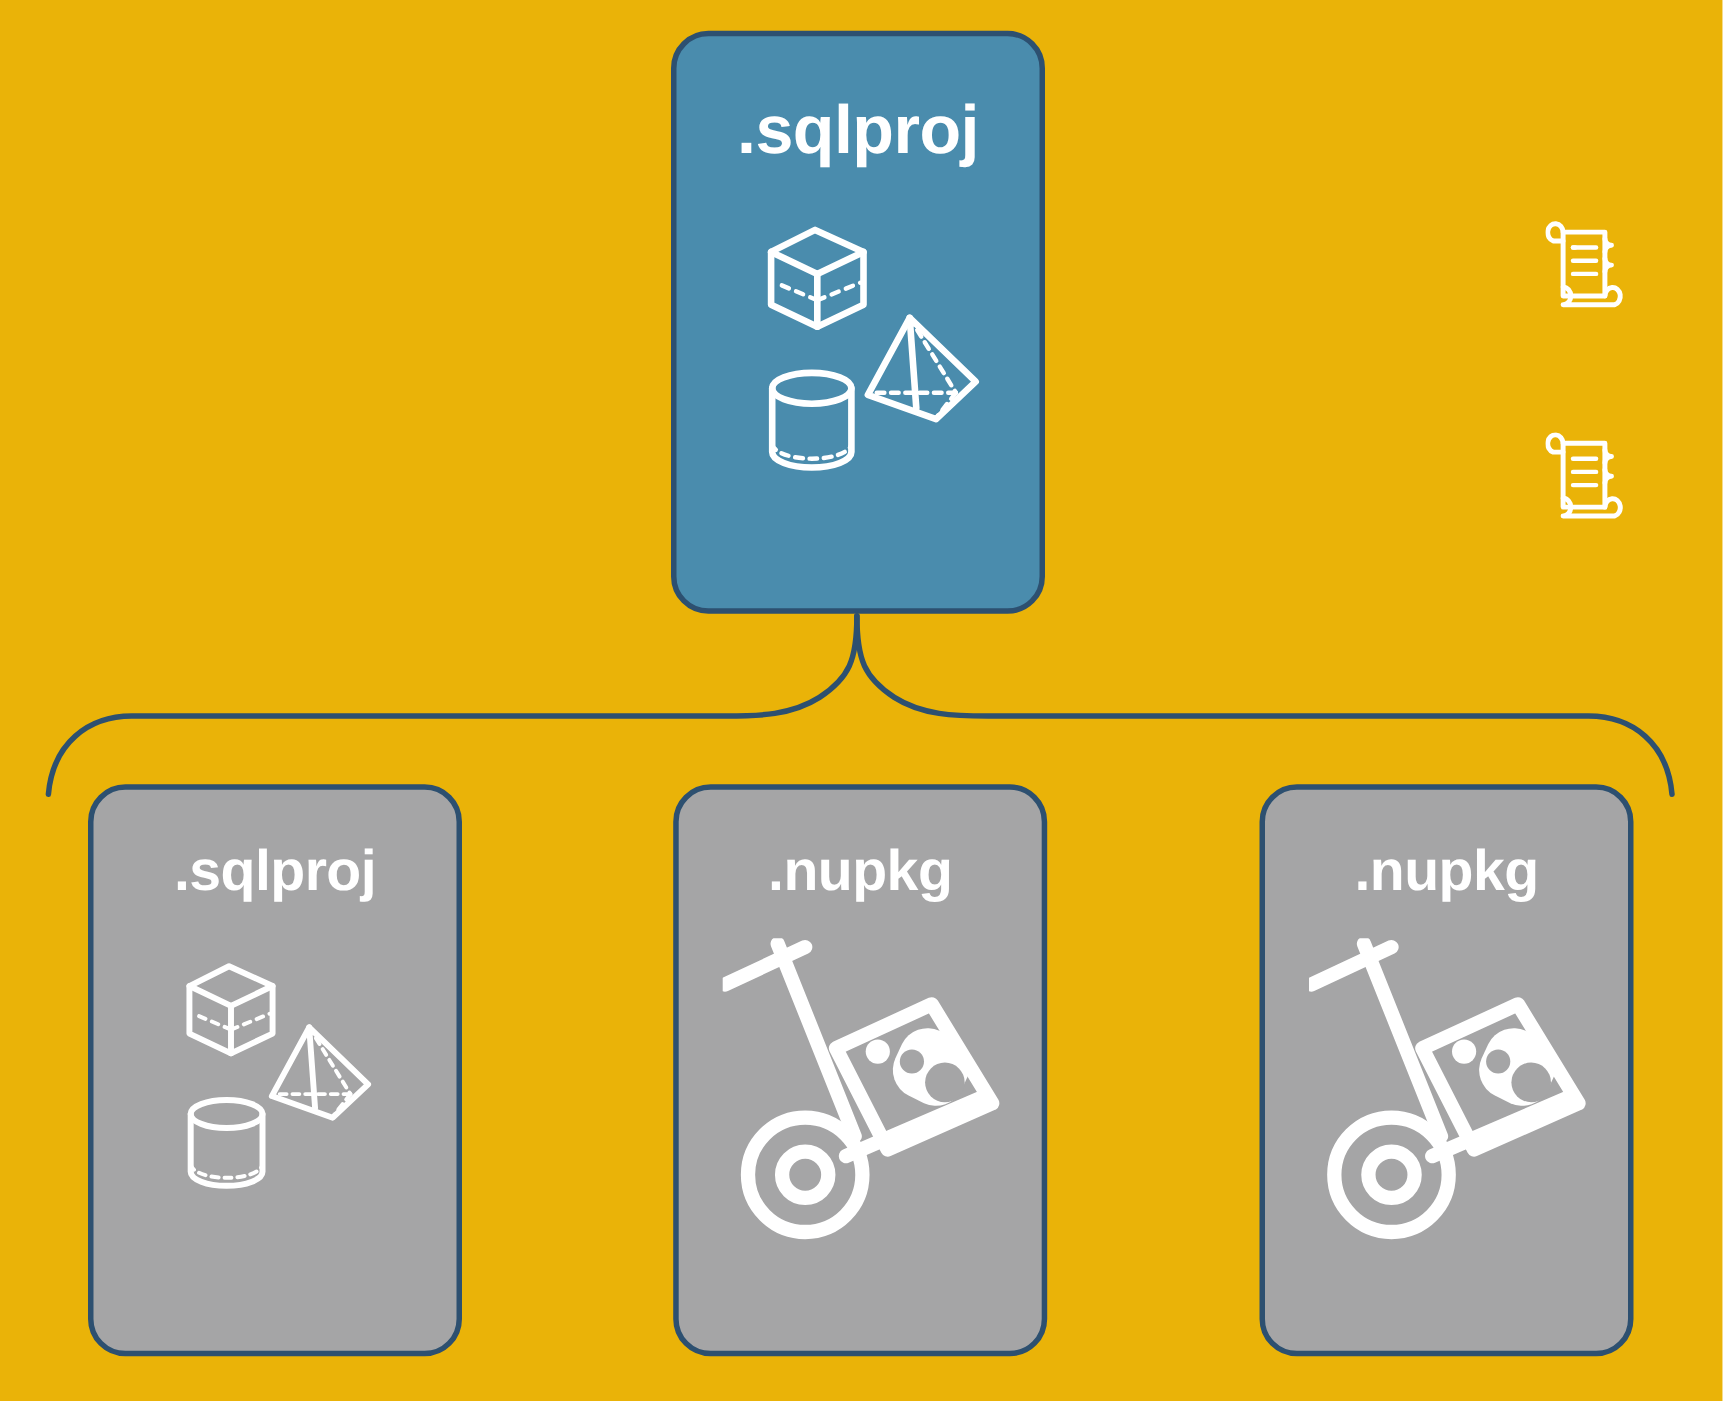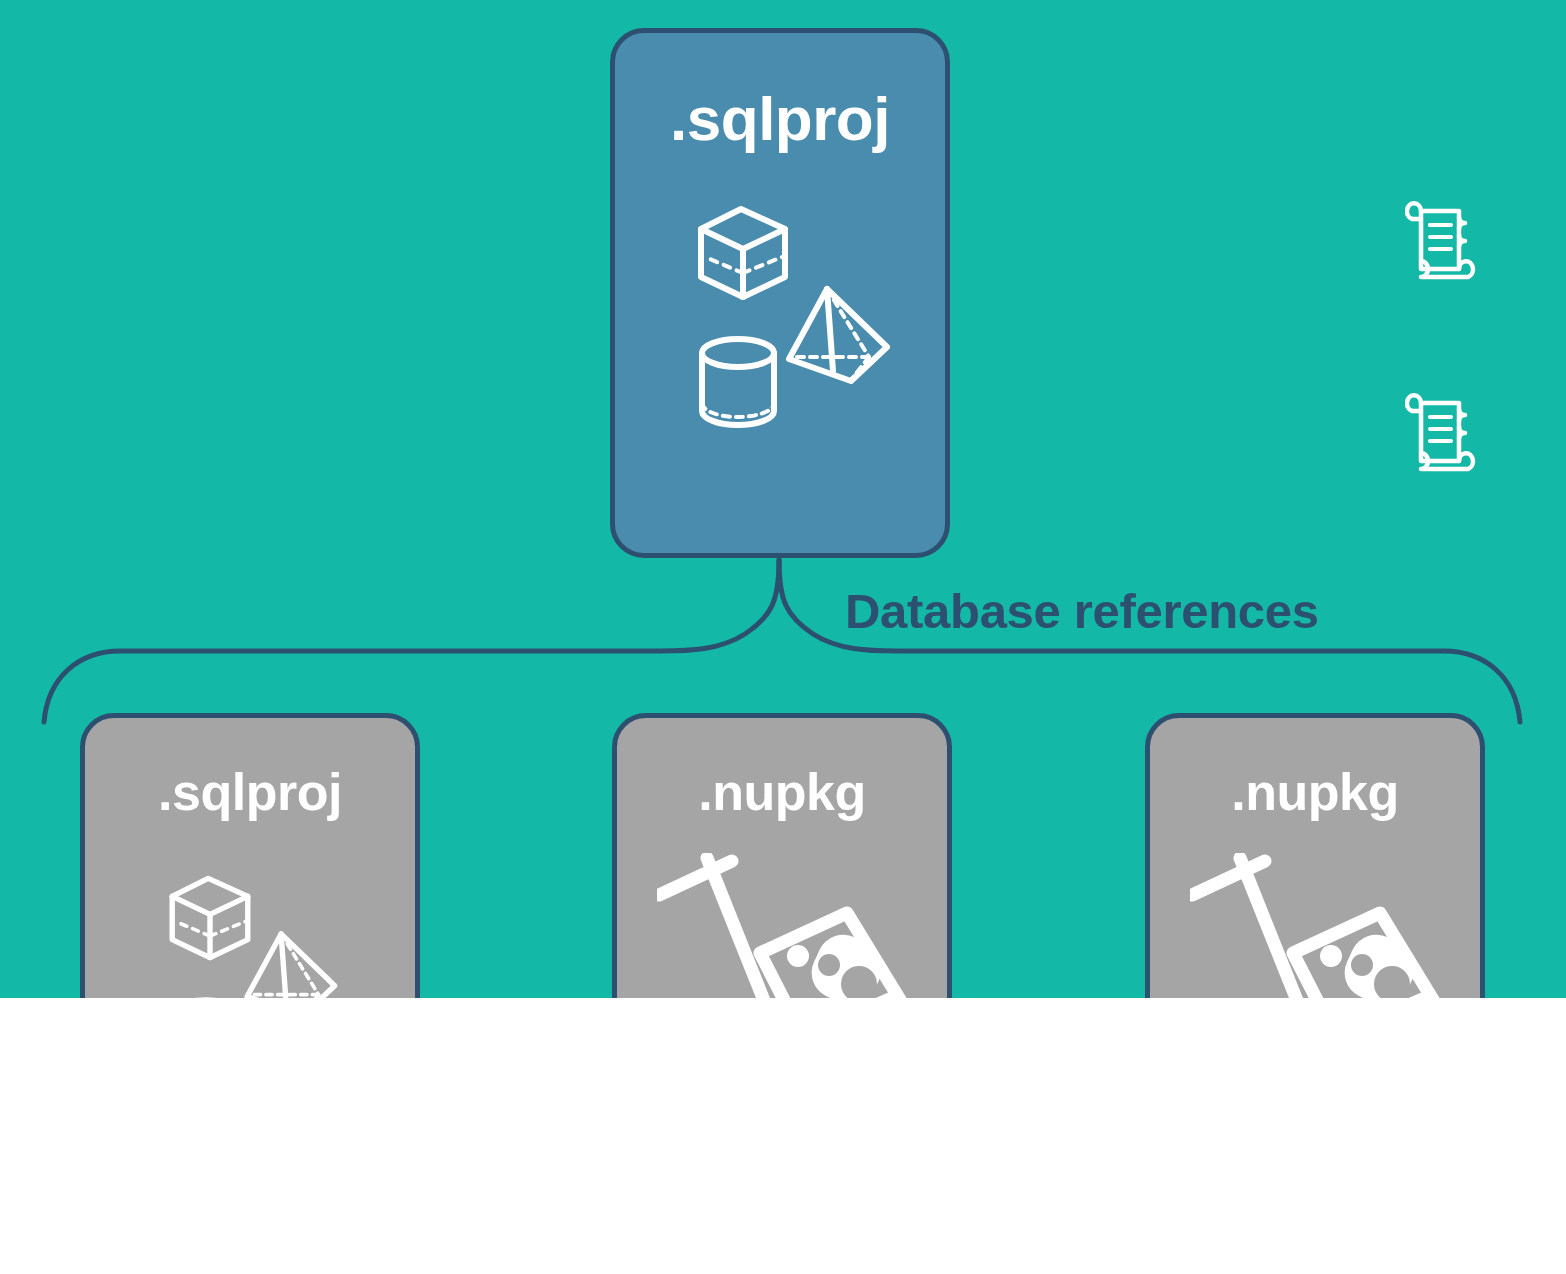--- a/index.html
+++ b/index.html
@@ -6,22 +6,22 @@
     margin: 0;
     padding: 0;
     background: #ffffff;
   }
   body {
     font-family: "Liberation Sans", sans-serif;
   }
   #canvas {
     position: relative;
     width: 1566px;
-    height: 998px;
-    background: #14b8a6;
+    height: 1274px;
+    background: #eab308;
     overflow: hidden;
   }
   .node {
     position: absolute;
     box-sizing: border-box;
     border: 5px solid #2d5070;
     border-radius: 34px;
   }
   .node-top {
     background: #4a8cad;
@@ -153,21 +153,20 @@
              C720,650 690,651 660,651
              L120,651
              C80,651 48,676 44,722" fill="none" stroke="#2d5070" stroke-width="5" stroke-linecap="round"></path>
     <path d="M779,560
              C779,600 786,616 813,634
              C838,650 868,651 898,651
              L1444,651
              C1484,651 1516,676 1520,722" fill="none" stroke="#2d5070" stroke-width="5" stroke-linecap="round"></path>
   </svg>
 
-  <div class="brace-label">Database references</div>
 
   <div class="node node-ref" style="left:80px; top:713px; width:340px; height:520px;">
     <div class="node-title title-ref">.sqlproj</div>
 
     <div class="icon-layer">
 
       <svg width="90" height="90" style="left:80px; top:155px;" viewBox="0 0 100 100">
         <g fill="none" stroke="#ffffff" stroke-width="6" stroke-linejoin="round" stroke-linecap="round">
           <polygon points="8,26 48,6 92,26 92,74 50,94 8,74"></polygon>
           <polyline points="8,26 50,46 92,26"></polyline>

